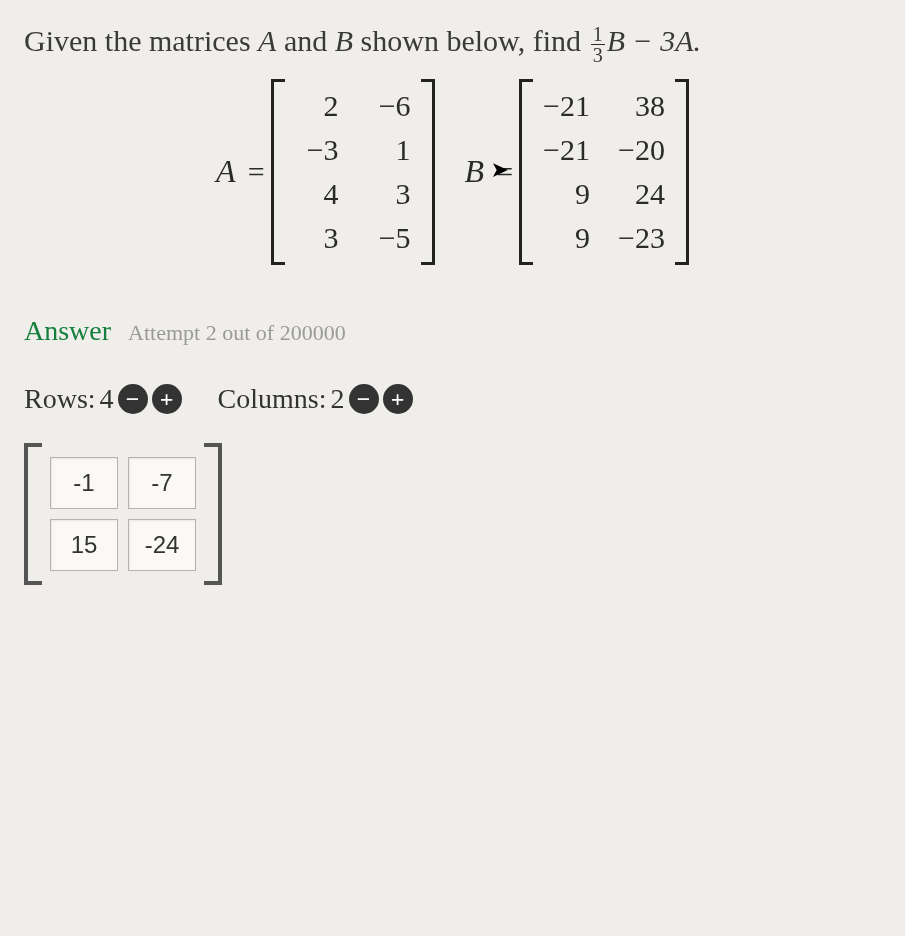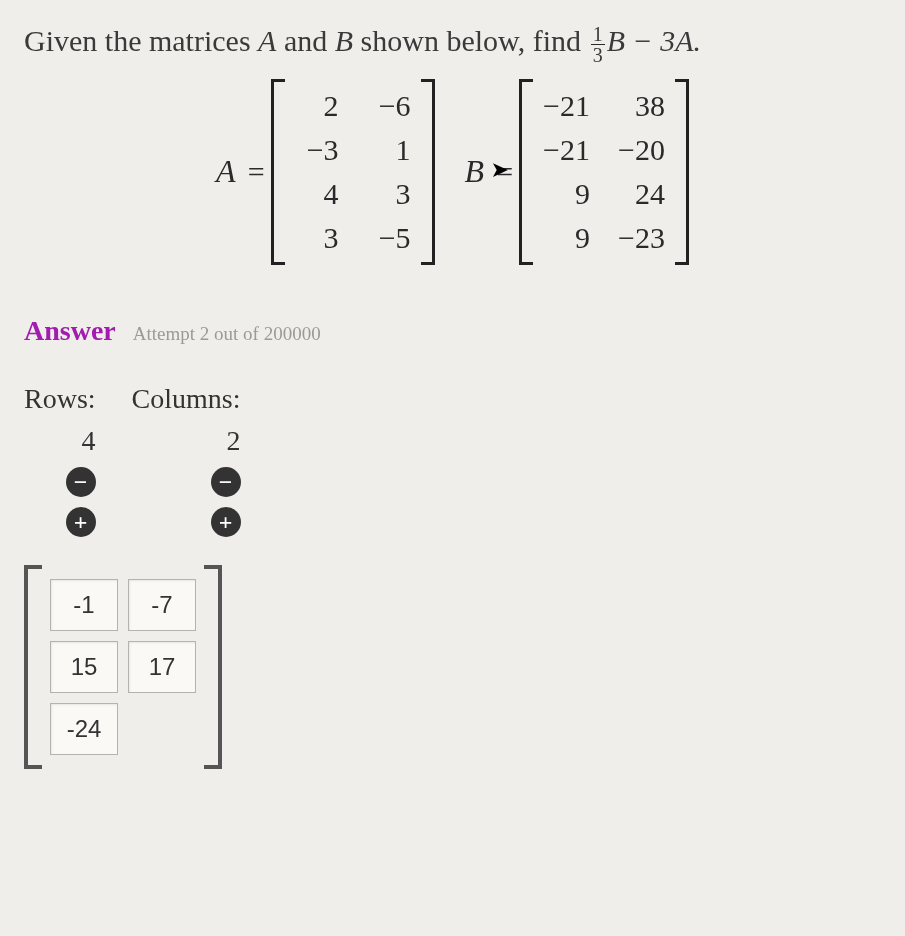--- a/index.html
+++ b/index.html
@@ -54,31 +54,31 @@
   .bracket.right { border-right: 3px solid #222; border-top: 3px solid #222; border-bottom: 3px solid #222; }
   .mgrid {
     display: grid;
     grid-template-columns: repeat(2, auto);
     column-gap: 28px;
     row-gap: 10px;
     padding: 10px 10px;
   }
   .mgrid span { text-align: right; min-width: 44px; font-size: 30px;}
   .ans-label { font-size: 28px; margin-top: 12px; margin-bottom: 36px;}
-  .ans-label b { font-weight: bold; color:#a21caf;}
-  .attempt { color: #9a9a96; font-size: 19px; margin-left: 10px;}
+  .ans-label b { font-weight: normal; color:#15803d;}
+  .attempt { color: #9a9a96; font-size: 22px; margin-left: 10px;}
   .controls {
     display: flex;
     align-items: center;
     gap: 36px;
     font-size: 28px;
     margin-bottom: 28px;
     color:#333;
   }
-  .ctrl-group { display:flex; align-items:flex-end; gap: 10px; flex-direction: column;}
+  .ctrl-group { display:flex; align-items:center; gap: 4px;}
   .ctrl-group .val { font-weight: normal;}
   .pm {
     display:inline-flex;
     width: 30px; height: 30px;
     border-radius: 50%;
     background: #333;
     color: #fff;
     align-items: center;
     justify-content: center;
     font-size: 24px;
@@ -198,20 +198,19 @@
   </div>
 </div>
 
 
 <div class="amatrix">
   <span class="abracket left"></span>
   <div class="agrid">
     <input class="cell" value="-1" style="">
     <input class="cell" value="-7" style="">
     <input class="cell" value="15" style="">
-    <input class="cell" value="17" style="">
     <input class="cell" value="-24" style="">
   </div>
   <span class="abracket right"></span>
 </div>
 
 
 
 
 </body></html>

